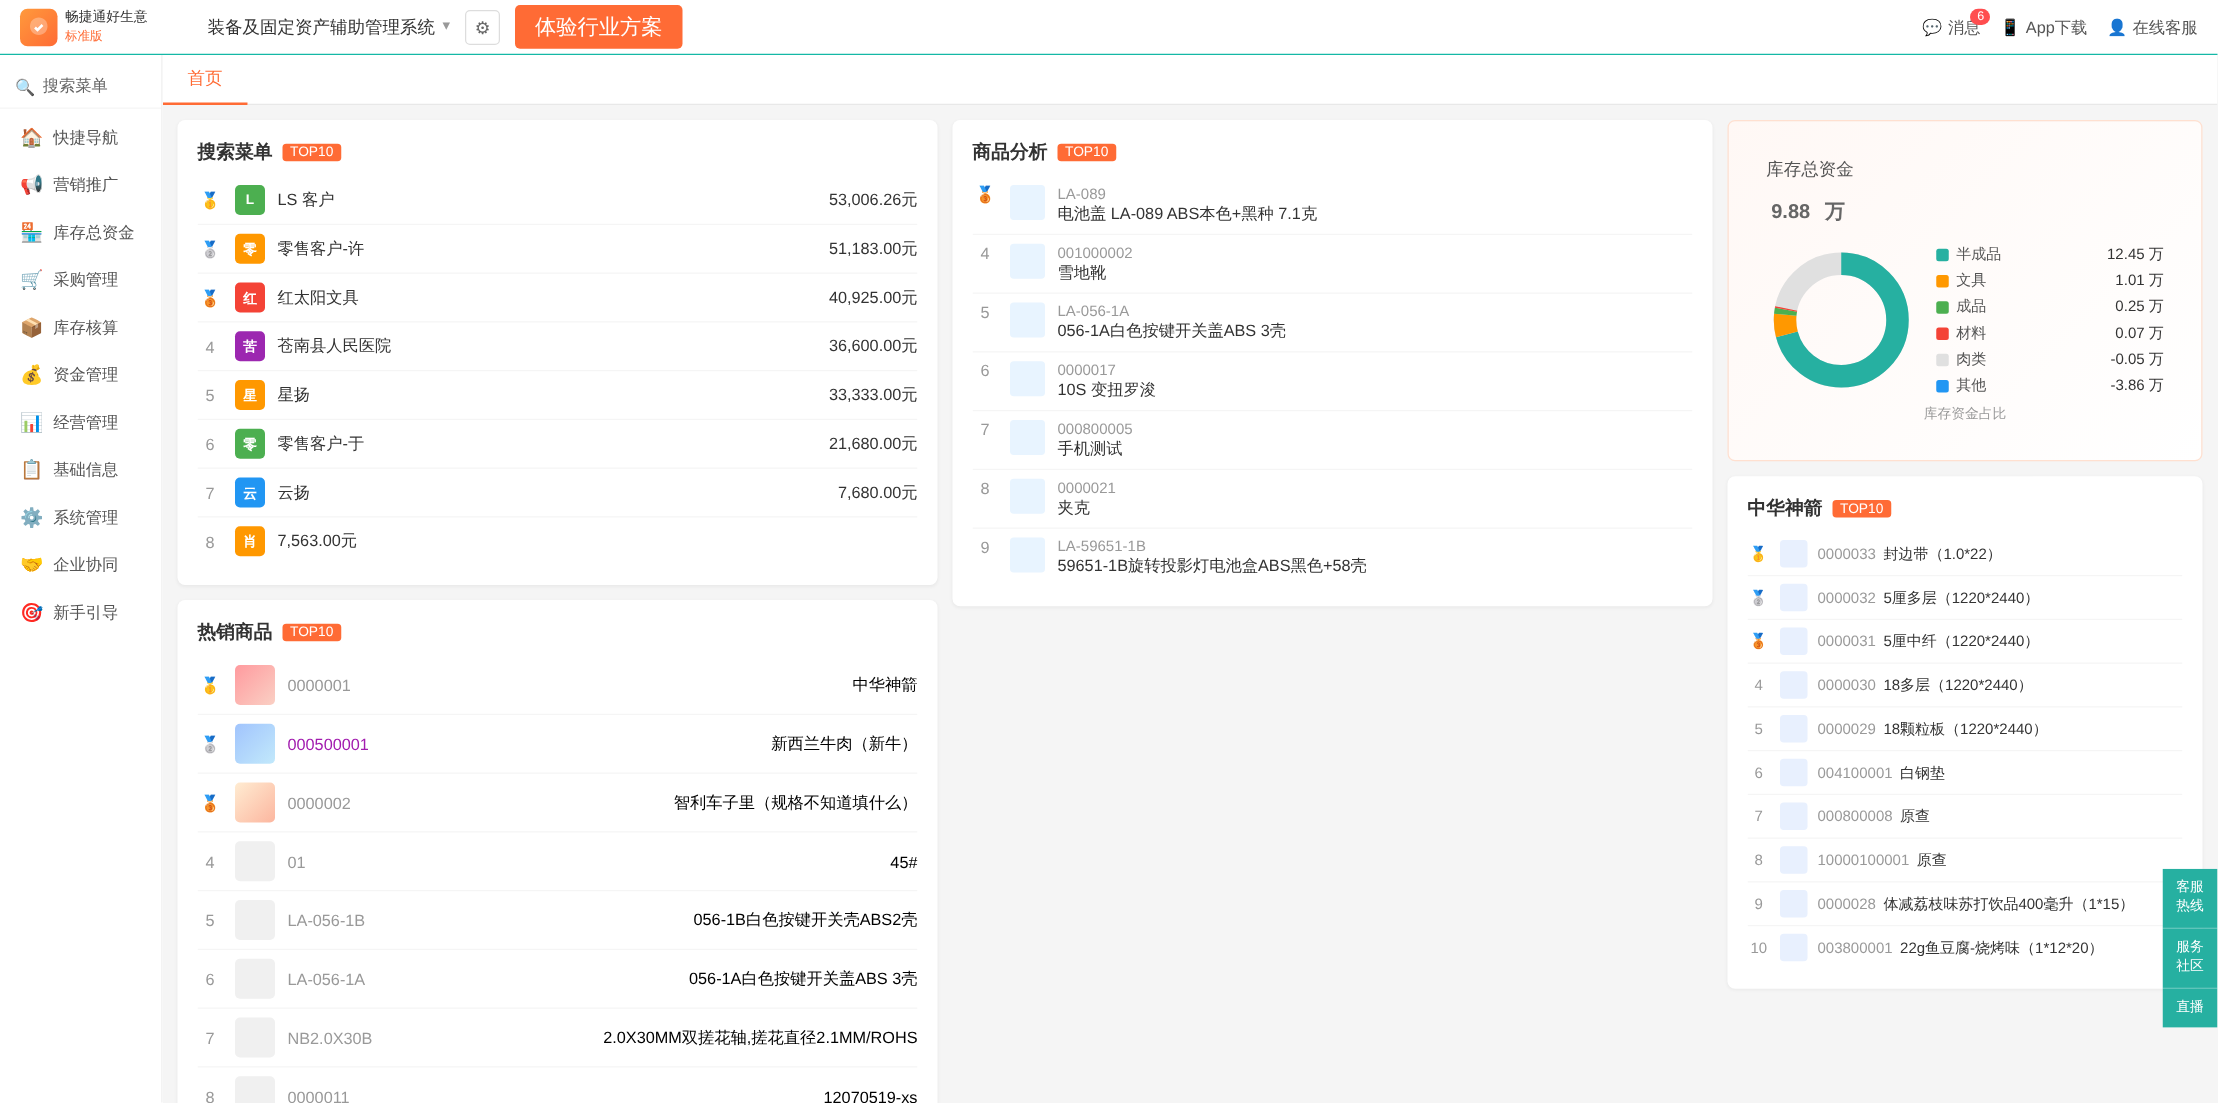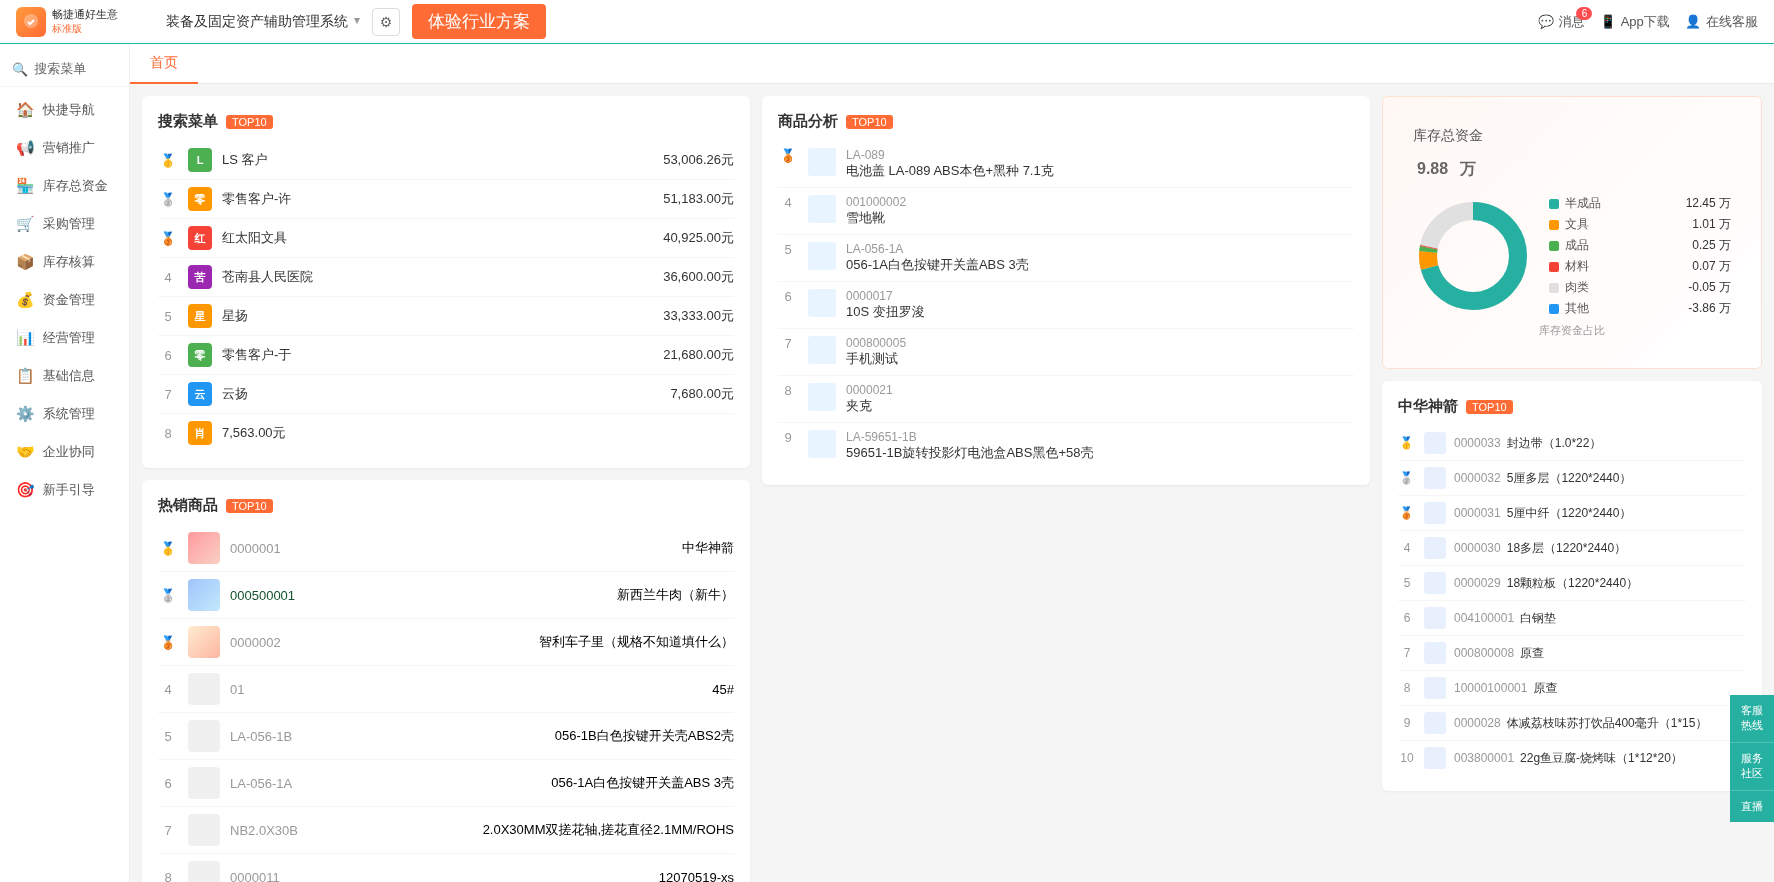--- a/index.html
+++ b/index.html
@@ -545,21 +545,21 @@
           <div class="scrollable">
             <div class="hot-product-item">
               <span class="rank-num medal-1">🥇</span>
               <div class="product-img-thumb colored-1"></div>
               <span class="item-name" style="color:#999;margin-right:6px;">0000001</span>
               <span>中华神箭</span>
             </div>
             <div class="hot-product-item">
               <span class="rank-num medal-2">🥈</span>
               <div class="product-img-thumb colored-2"></div>
-              <span class="item-name" style="color:#14532d;margin-right:6px;">000500001</span>
+              <span class="item-name" style="color:#a21caf;margin-right:6px;">000500001</span>
               <span>新西兰牛肉（新牛）</span>
             </div>
             <div class="hot-product-item">
               <span class="rank-num medal-3">🥉</span>
               <div class="product-img-thumb colored-3"></div>
               <span class="item-name" style="color:#999;margin-right:6px;">0000002</span>
               <span>智利车子里（规格不知道填什么）</span>
             </div>
             <div class="hot-product-item">
               <span class="rank-num">4</span>

